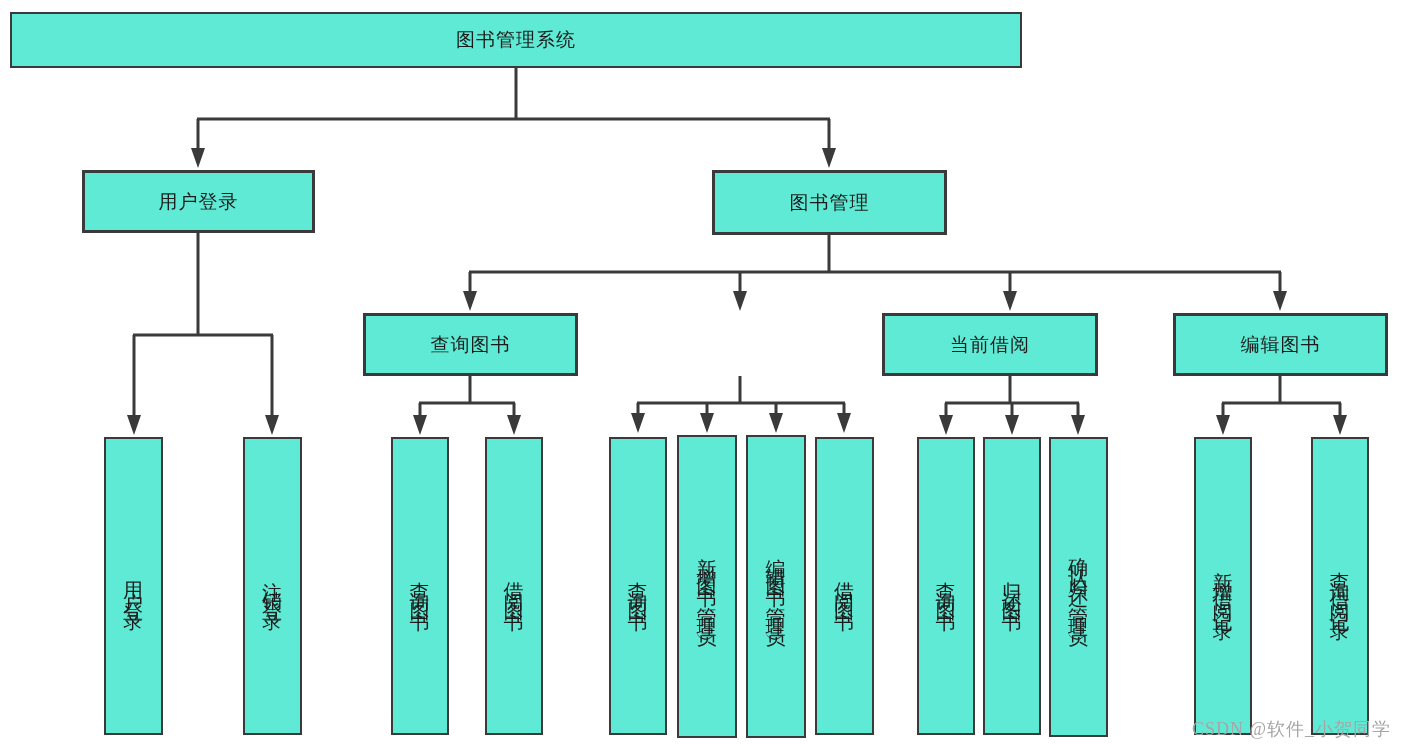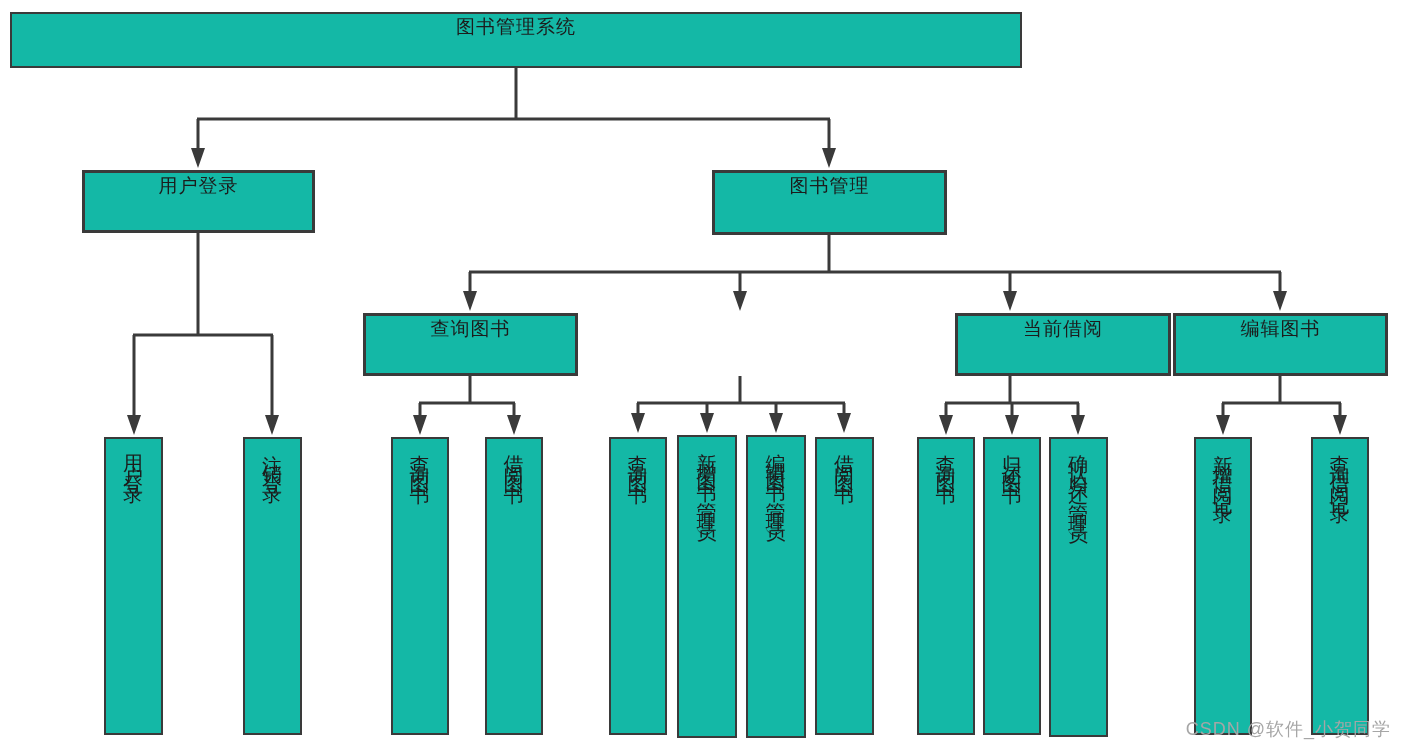--- a/index.html
+++ b/index.html
@@ -19,24 +19,24 @@
     position: absolute;
     left: 0;
     top: 0;
     width: 1405px;
     height: 747px;
     pointer-events: none;
   }
   .box {
     position: absolute;
     box-sizing: border-box;
-    background: #14b8a6;
+    background: #5eead4;
     border: 3px solid #3a3a3a;
     display: flex;
-    align-items: flex-start;
+    align-items: center;
     justify-content: center;
     color: #1c1c1c;
     font-size: 19px;
     letter-spacing: 1px;
   }
   .box.top-box {
     border-width: 2px;
     font-size: 19px;
   }
   .box.v {
@@ -50,20 +50,21 @@
     line-height: 1;
   }
   .watermark {
     position: absolute;
     right: 14px;
     bottom: 6px;
     font-size: 18px;
     color: #a6a6a6;
     letter-spacing: 1px;
     white-space: nowrap;
+    font-family: Liberation Serif, serif;
   }
 </style>
 </head>
 <body>
 
 <div class="stage">
 
   <svg class="wires" viewBox="0 0 1405 747">
     <path fill="none" stroke="#3a3a3a" stroke-width="3" d="M516 68 V120
              M197 119 H830
@@ -106,21 +107,21 @@
   <div class="box" style="left:82px; top:170px; width:233px; height:63px">
     <span>用户登录</span>
   </div>
   <div class="box" style="left:712px; top:170px; width:235px; height:65px">
     <span>图书管理</span>
   </div>
 
   <div class="box" style="left:363px; top:313px; width:215px; height:63px">
     <span>查询图书</span>
   </div>
-  <div class="box" style="left:955px; top:313px; width:216px; height:63px">
+  <div class="box" style="left:882px; top:313px; width:216px; height:63px">
     <span>当前借阅</span>
   </div>
   <div class="box" style="left:1173px; top:313px; width:215px; height:63px">
     <span>编辑图书</span>
   </div>
 
   <div class="box v" style="left:104px; top:437px; width:59px; height:298px">
     <span>用户登录</span>
   </div>
   <div class="box v" style="left:243px; top:437px; width:59px; height:298px">

